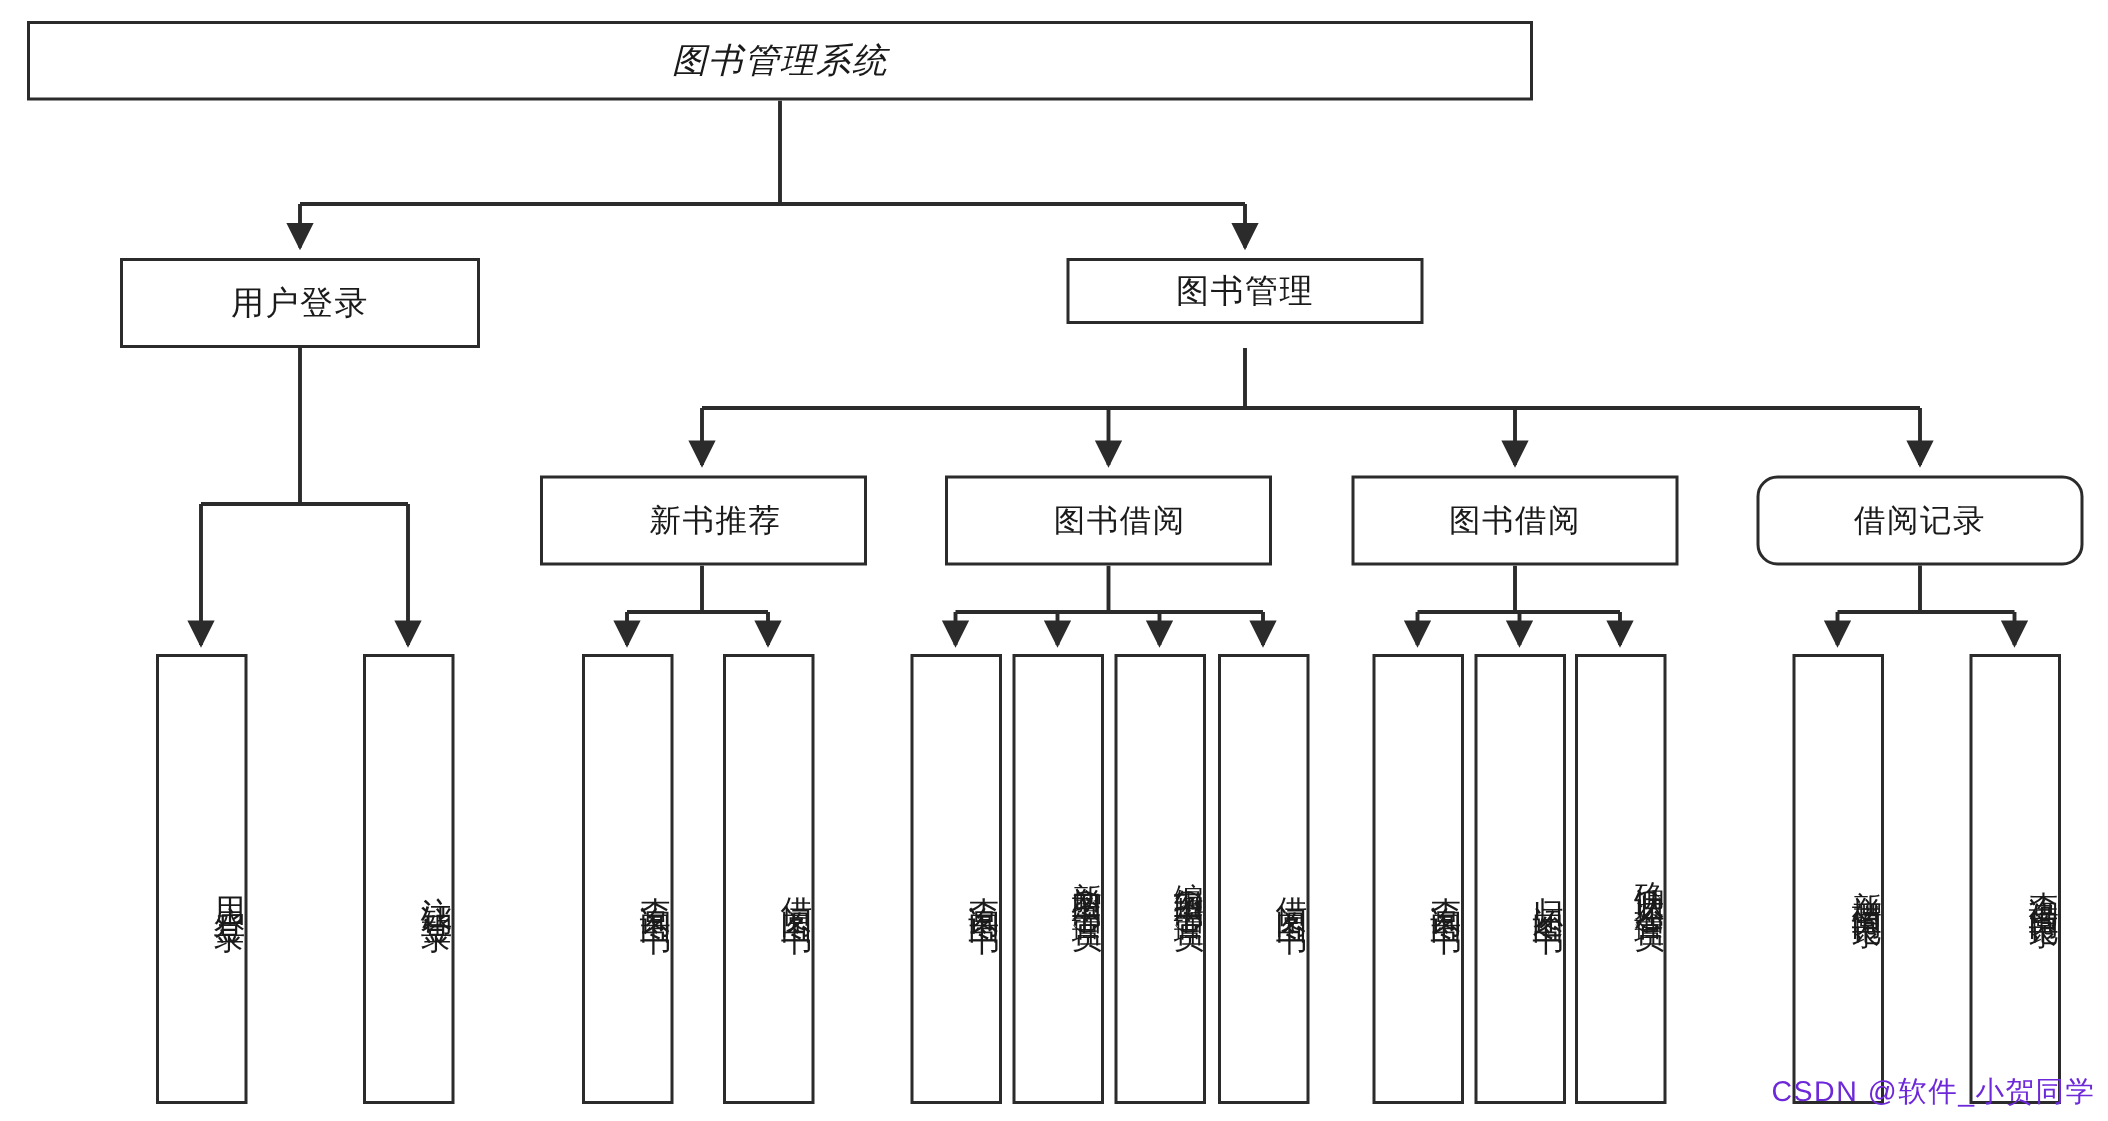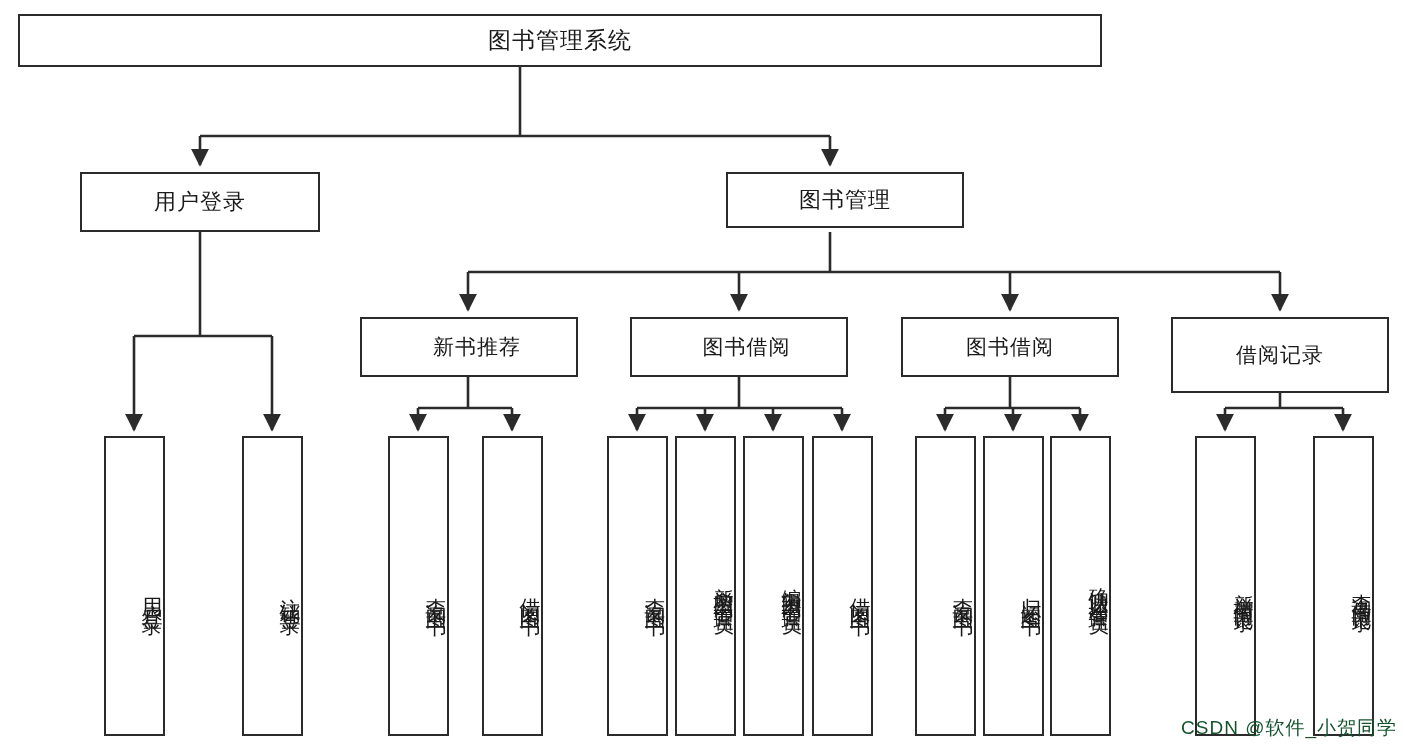--- a/index.html
+++ b/index.html
@@ -61,21 +61,21 @@
     top: 0;
     width: 1405px;
     height: 747px;
     pointer-events: none;
   }
   .watermark {
     position: absolute;
     right: 8px;
     bottom: 6px;
     font-size: 19px;
-    color: #14532d;
+    color: #6d28d9;
     letter-spacing: 1px;
     white-space: nowrap;
   }
 </style>
 </head>
 <body>
 
 <div id="canvas">
 
   <svg class="connectors" viewBox="0 0 1405 747">
@@ -121,29 +121,29 @@
       <path d="M 1013 408 L 1013 430" marker-end="url(#arrow)"></path>
       <path d="M 1080 408 L 1080 430" marker-end="url(#arrow)"></path>
 
       <path d="M 1280 377 L 1280 408"></path>
       <path d="M 1225 408 L 1343 408"></path>
       <path d="M 1225 408 L 1225 430" marker-end="url(#arrow)"></path>
       <path d="M 1343 408 L 1343 430" marker-end="url(#arrow)"></path>
     </g>
   </svg>
 
-  <div class="node root" style="left:18px; top:14px; width:1084px; height:53px;">图书管理系统</div>
+  <div class="node root" style="left:18px; top:14px; width:1004px; height:53px;font-style:italic;">图书管理系统</div>
 
   <div class="node level2" style="left:80px; top:172px; width:240px; height:60px;">用户登录</div>
-  <div class="node level2" style="left:726px; top:172px; width:238px; height:56px;font-family:Liberation Serif, serif;">图书管理</div>
+  <div class="node level2" style="left:711px; top:172px; width:238px; height:44px;font-family:Liberation Serif, serif;">图书管理</div>
 
   <div class="node level3" style="left:360px; top:317px; width:218px; height:60px;padding-left:16px;">新书推荐</div>
   <div class="node level3" style="left:630px; top:317px; width:218px; height:60px;padding-left:15px;">图书借阅</div>
   <div class="node level3" style="left:901px; top:317px; width:218px; height:60px;">图书借阅</div>
-  <div class="node level3" style="left:1171px; top:317px; width:218px; height:76px;">借阅记录</div>
+  <div class="node level3" style="left:1171px; top:317px; width:218px; height:60px;border-radius:14px;">借阅记录</div>
 
   <div class="node leaf" style="left:104px; top:436px; width:61px; height:300px;">用户登录</div>
   <div class="node leaf" style="left:242px; top:436px; width:61px; height:300px;">注销登录</div>
 
   <div class="node leaf" style="left:388px; top:436px; width:61px; height:300px;">查询图书</div>
   <div class="node leaf" style="left:482px; top:436px; width:61px; height:300px;">借阅图书</div>
 
   <div class="node leaf" style="left:607px; top:436px; width:61px; height:300px;">查询图书</div>
   <div class="node leaf tall-text" style="left:675px; top:436px; width:61px; height:300px;">新增图书（管理员）</div>
   <div class="node leaf tall-text" style="left:743px; top:436px; width:61px; height:300px;">编辑图书（管理员）</div>

